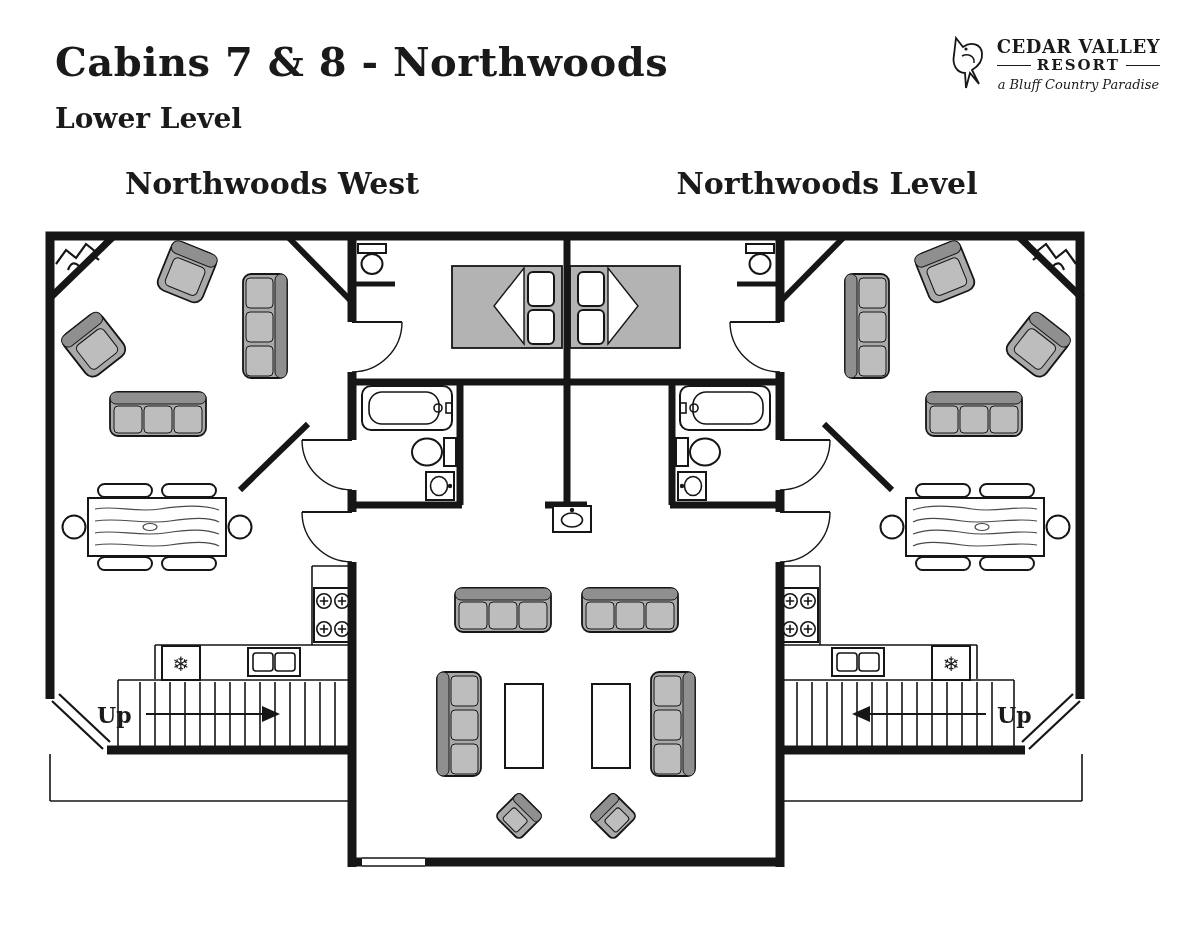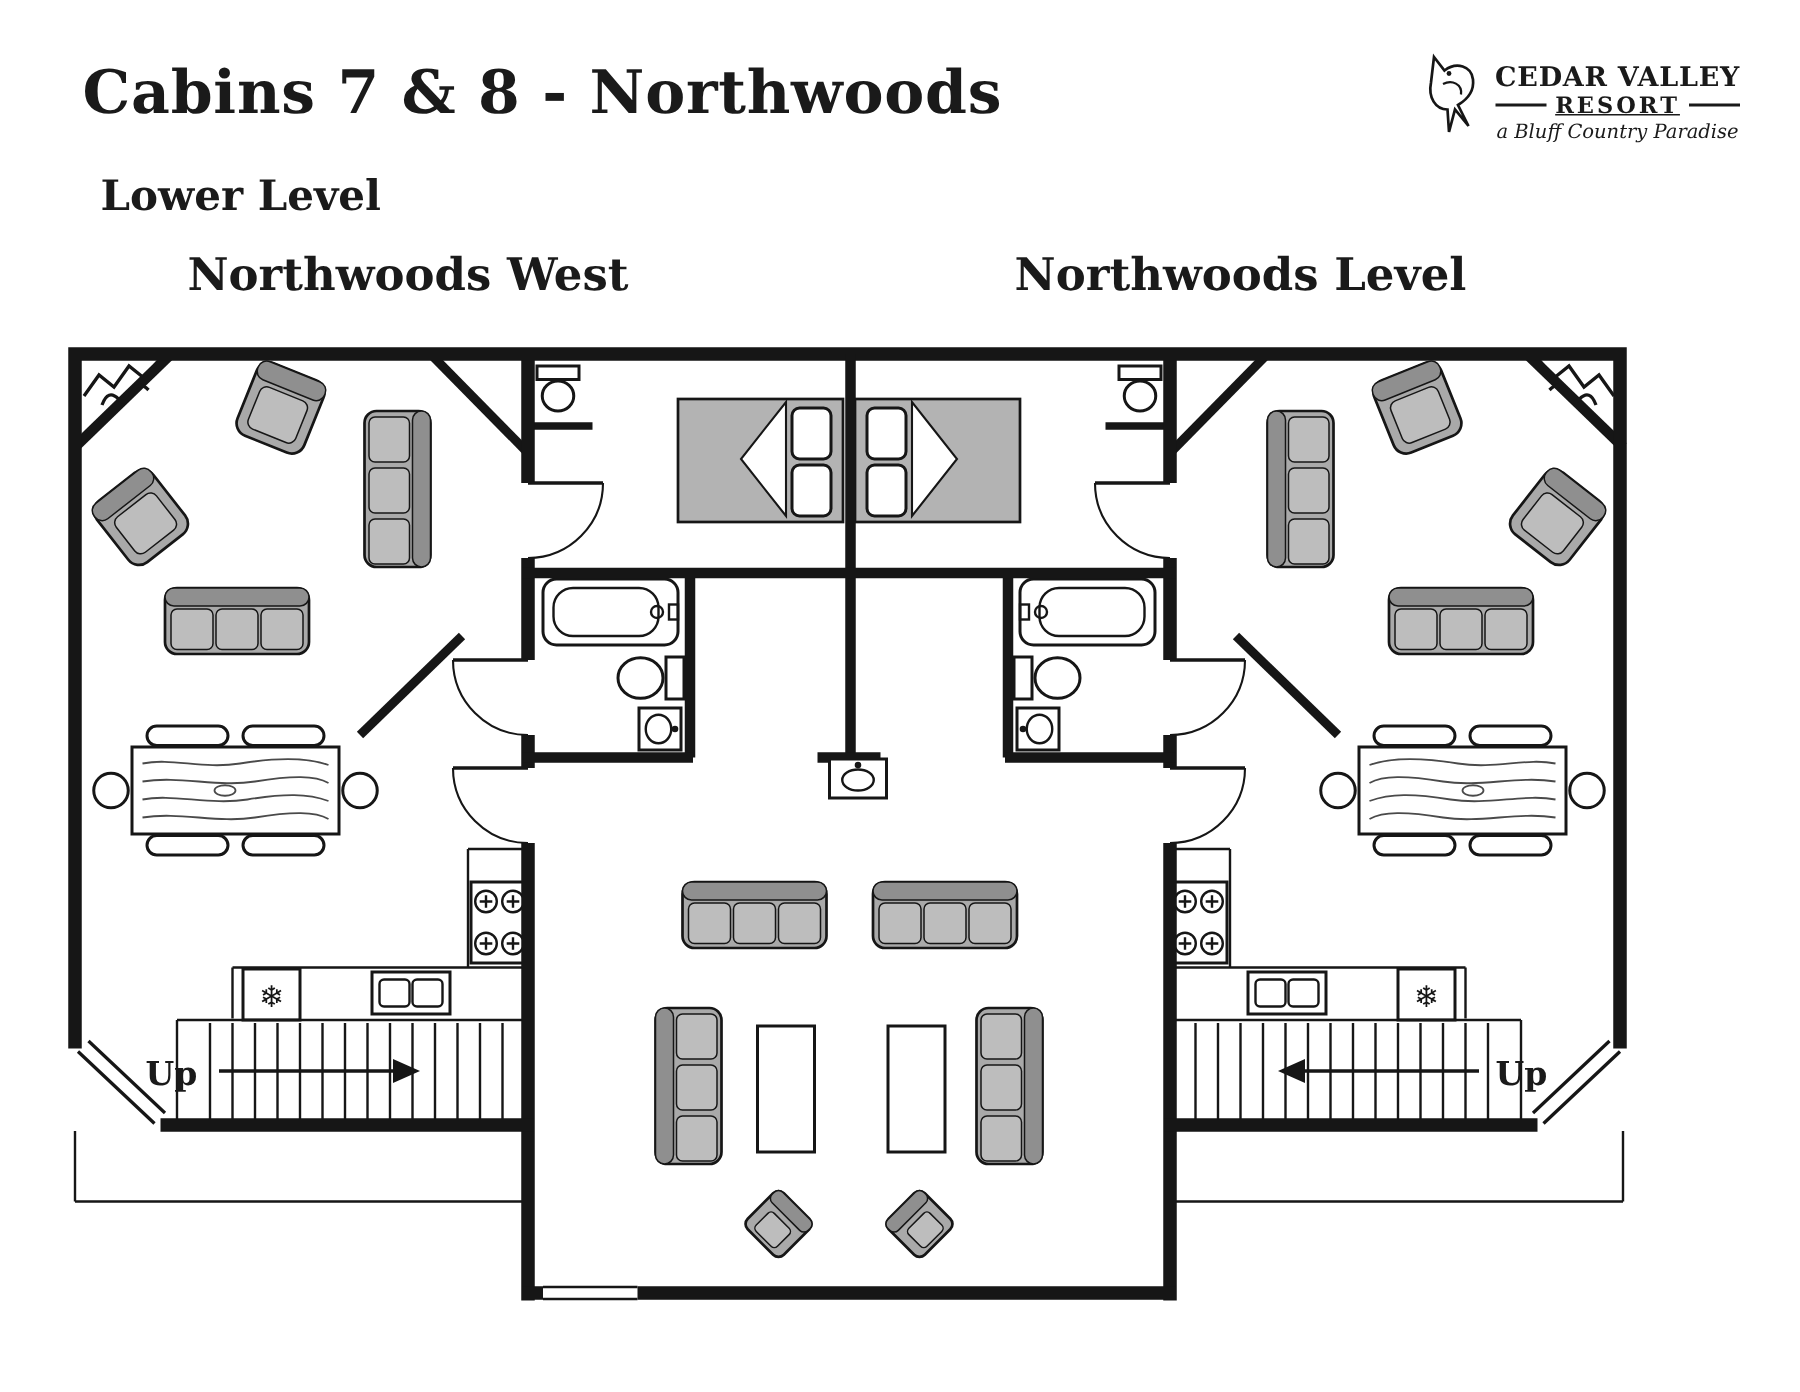--- a/index.html
+++ b/index.html
@@ -1,25 +1,25 @@
 <!DOCTYPE html>
 <html><head>
 <meta charset="utf-8">
 <style>
   html,body{margin:0;padding:0;background:#fff;}
   body{width:1200px;height:928px;position:relative;overflow:hidden;
        font-family:"DejaVu Serif","Liberation Serif",serif;color:#1a1a1a;}
   .title{position:absolute;left:55px;top:38px;font-size:40px;font-weight:bold;letter-spacing:.5px;margin:0;}
-  .subtitle{position:absolute;left:55px;top:102px;font-size:28px;font-weight:bold;margin:12px;}
+  .subtitle{position:absolute;left:55px;top:102px;font-size:28px;font-weight:bold;margin:0;}
   .unit-label{position:absolute;top:166px;transform:translateX(-50%);font-size:30px;font-weight:bold;white-space:nowrap;}
   #label-east{left:272px;} #label-west{left:827px;}
-  .logo{position:absolute;top:34px;right:40px;display:flex;align-items:flex-end;gap:5px;}
+  .logo{position:absolute;top:34px;right:40px;display:flex;align-items:center;gap:5px;}
   .logo-text{text-align:center;min-width:128px;}
   .logo-name1{font-size:18px;font-weight:bold;letter-spacing:.5px;line-height:1.05;}
-  .logo-name2{font-size:15px;font-weight:bold;letter-spacing:2px;display:flex;align-items:center;gap:6px;line-height:1.1;text-decoration:underline;}
+  .logo-name2{font-size:15px;font-weight:bold;letter-spacing:2px;display:flex;align-items:center;gap:6px;line-height:1.1;}
   .logo-name2 .rule{height:1.5px;background:#1a1a1a;flex:1;}
   .logo-tagline{font-size:13px;font-style:italic;margin-top:3px;white-space:nowrap;}
   svg.plan{position:absolute;left:0;top:0;}
   .wall{stroke:#161616;stroke-width:9;fill:none;}
   .wall7{stroke:#161616;stroke-width:7;fill:none;}
   .wall6{stroke:#161616;stroke-width:6;fill:none;}
   .wall5{stroke:#161616;stroke-width:5;fill:none;}
   .thin{stroke:#161616;stroke-width:1.6;fill:none;}
   .med{stroke:#161616;stroke-width:2.2;fill:none;}
   .arc{stroke:#161616;stroke-width:1.4;fill:none;}

